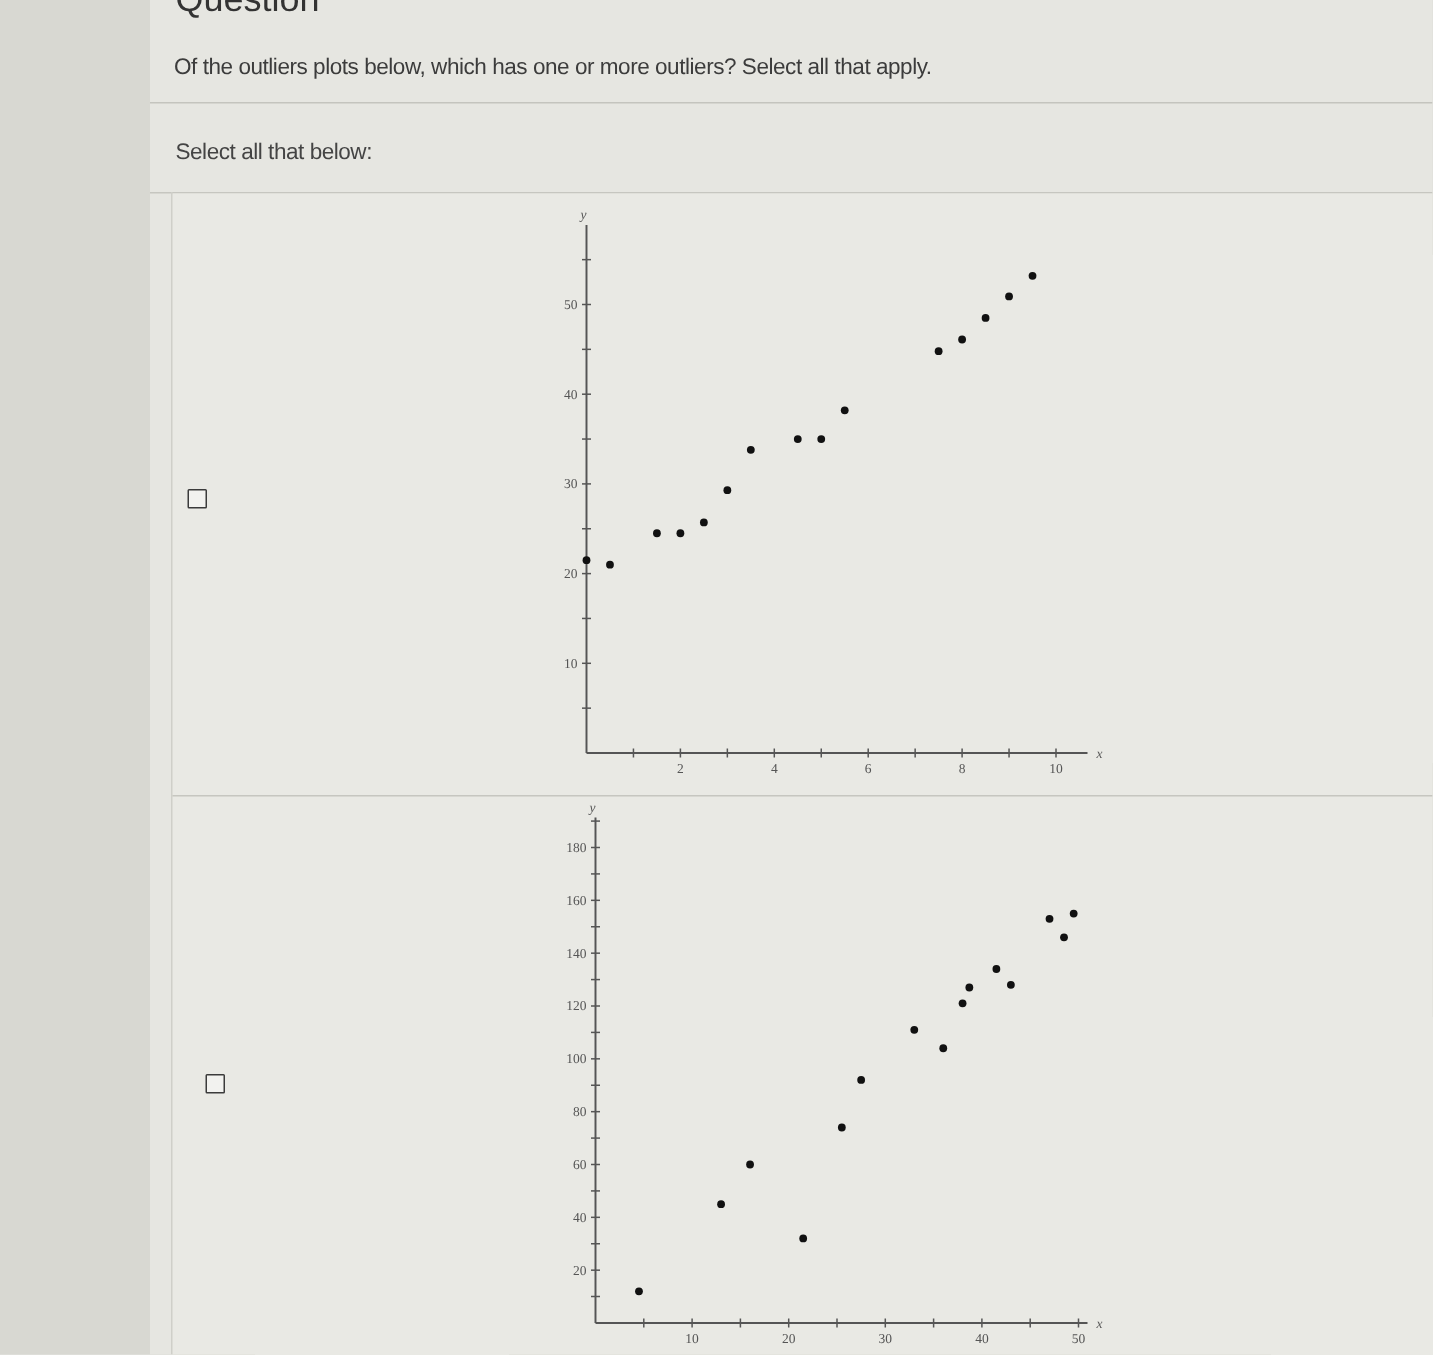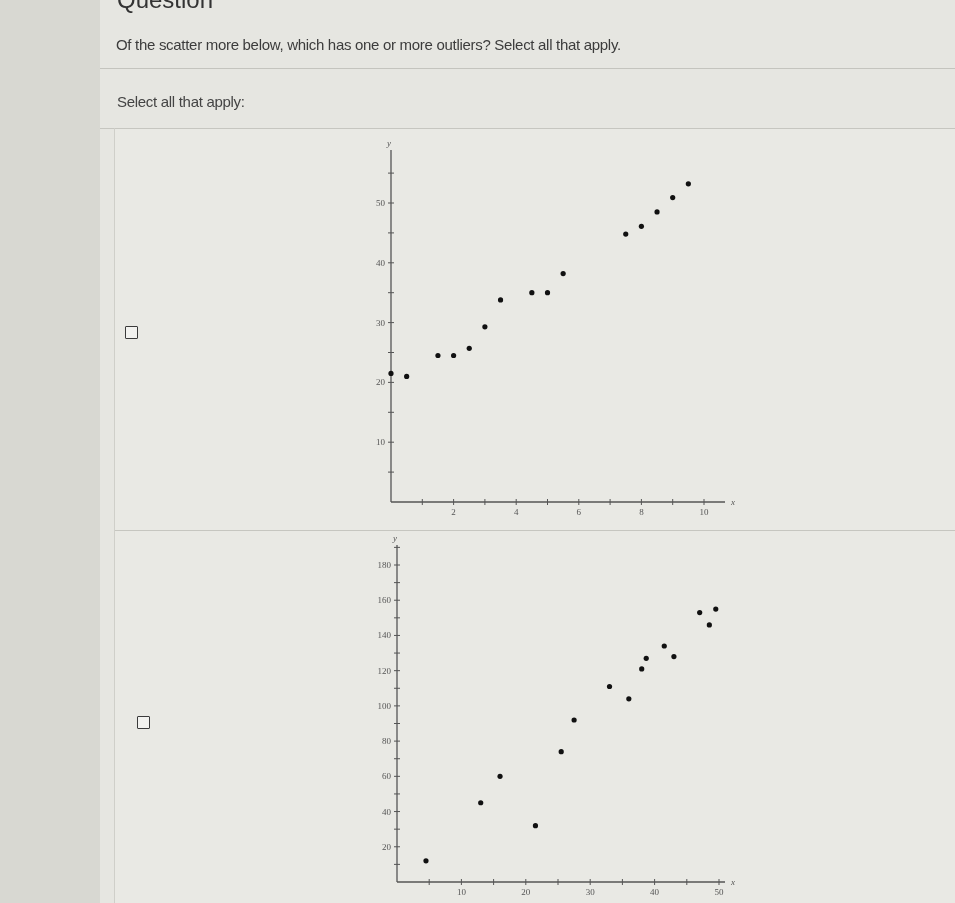--- a/index.html
+++ b/index.html
@@ -43,23 +43,23 @@
   svg.chart { position:absolute; overflow:visible; }
   svg text { font-family:"Liberation Serif", serif; fill:#555; }
 </style>
 </head>
 <body>
 
 <div class="left-gutter"></div>
 <div class="panel"></div>
 
 <div class="heading">Question</div>
-<div class="prompt">Of the scatter more below, which has one or more outliers? Select all that apply.</div>
+<div class="prompt">Of the outliers plots below, which has one or more outliers? Select all that apply.</div>
 <div class="hr1"></div>
-<div class="select-label">Select all that apply:</div>
+<div class="select-label">Select all that below:</div>
 <div class="hr2"></div>
 
 <div class="option-area" style="top:129px;height:401px;"></div>
 <div class="option-area" style="top:531px;height:372px;"></div>
 <div class="vline"></div>
 <div class="hr3"></div>
 
 <div class="checkbox" style="left:125px;top:326px;"></div>
 <div class="checkbox" style="left:137px;top:716px;"></div>
 

